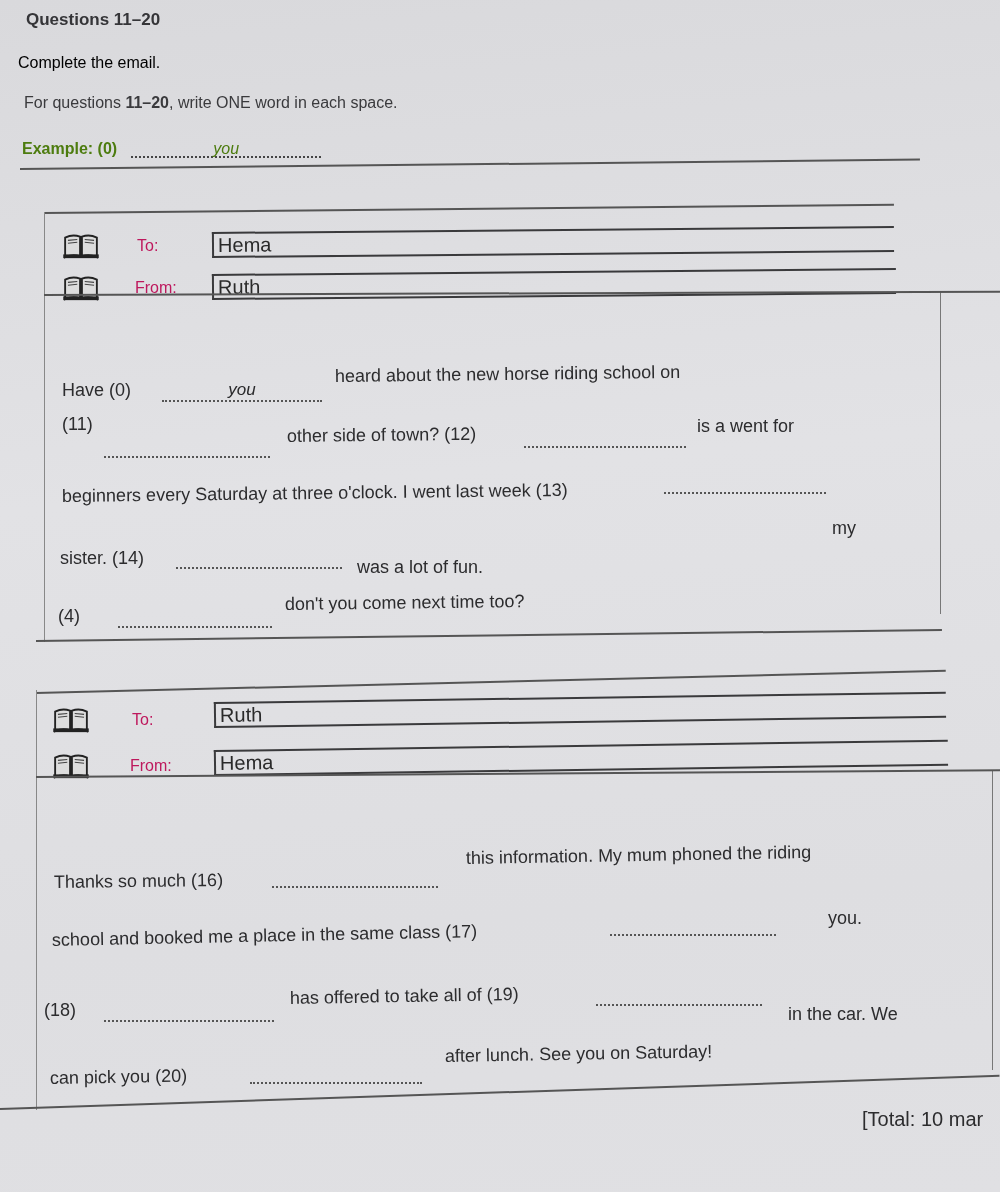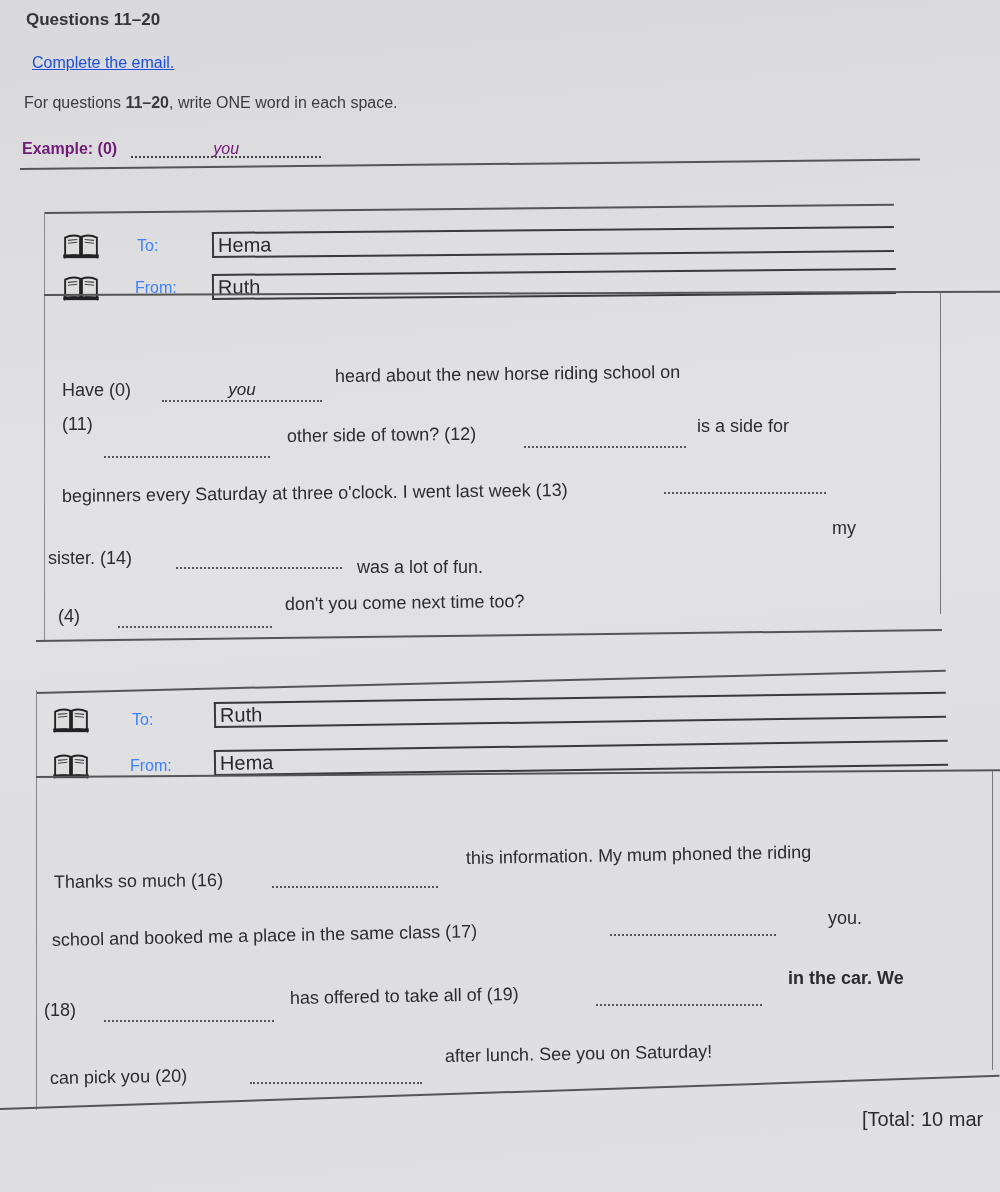--- a/index.html
+++ b/index.html
@@ -5,31 +5,31 @@
     html, body { margin: 0; padding: 0; }
     body {
       width: 1000px; height: 1192px; overflow: hidden; position: relative;
       background: #dcdcdf;
       background: linear-gradient(175deg, #d9d9dc 0%, #e2e2e5 40%, #dedee1 75%, #e0e0e3 100%);
       font-family: "Liberation Sans", sans-serif;
       color: #2a2a2c;
     }
     .abs { position: absolute; }
     .h-title { left: 26px; top: 10px; font-size: 17px; font-weight: bold; color: #353538; }
-    .instr1 { left: 32px; top: 54px; font-size: 16px; color: #1d4ed8; text-decoration: underline; }
+    .instr1 { left: 18px; top: 54px; font-size: 16px; color: #000000; }
     .instr2 { left: 24px; top: 94px; font-size: 16px; color: #3a3a3d; }
     .instr2 b { font-weight: bold; }
-    .example { left: 22px; top: 140px; font-size: 16px; font-weight: bold; color: #701a75; }
+    .example { left: 22px; top: 140px; font-size: 16px; font-weight: bold; color: #4d7c0f; }
     .example .blank { display: inline-block; width: 190px; margin-left: 14px; border-bottom: 2px dotted #444; text-align: center; font-weight: normal; font-style: italic; line-height: 14px; }
     .rule { height: 0; border-top: 2px solid #555; transform-origin: left center; }
 
     .email { border-left: 1.5px solid #777; border-right: 1.5px solid #666; }
     .hdr-row { position: absolute; display: flex; align-items: center; }
     .book { width: 38px; height: 28px; }
-    .hdr-label { font-size: 16px; color: #3b82f6; }
+    .hdr-label { font-size: 16px; color: #be185d; }
     .hdr-box {
       position: absolute; height: 22px; border: 2px solid #3a3a3c; border-right: none;
       font-size: 20px; line-height: 22px; padding-left: 4px; color: #2a2a2a; background: transparent;
     }
     .txt { font-size: 18px; color: #2c2c2e; white-space: nowrap; }
     .gap { display: inline-block; border-bottom: 2px dotted #555; height: 2px; }
     .total { font-size: 20px; color: #2c2c2e; white-space: nowrap; }
   </style>
 </head>
 <body>
@@ -72,27 +72,27 @@
 <div class="abs txt" style="left:62px; top:380px;">
   <span>Have (0)</span>
 </div>
 <div class="abs" style="left:162px; top:380px; width:160px; text-align:center; font-size:17px; font-style:italic; border-bottom:2px dotted #555;">you</div>
 <div class="abs txt" style="left:335px; top:366px; transform: rotate(-0.7deg); transform-origin:left center;">heard about the new horse riding school on</div>
 
 <div class="abs txt" style="left:62px; top:414px;">(11)</div>
 <div class="abs gap" style="left:104px; top:454px; width:166px;"></div>
 <div class="abs txt" style="left:287px; top:426px; transform: rotate(-0.7deg); transform-origin:left center;">other side of town? (12)</div>
 <div class="abs gap" style="left:524px; top:444px; width:162px;"></div>
-<div class="abs txt" style="left:697px; top:416px;">is a side for</div>
+<div class="abs txt" style="left:697px; top:416px;">is a went for</div>
 
 <div class="abs txt" style="left:62px; top:486px; transform: rotate(-0.7deg); transform-origin:left center;">beginners every Saturday at three o'clock. I went last week (13)</div>
 <div class="abs gap" style="left:664px; top:490px; width:162px;"></div>
 <div class="abs txt" style="left:832px; top:470px;margin-top:48px;">my</div>
 
-<div class="abs txt" style="left:48px; top:548px;">sister. (14)</div>
+<div class="abs txt" style="left:60px; top:548px;">sister. (14)</div>
 <div class="abs gap" style="left:176px; top:565px; width:166px;"></div>
 <div class="abs txt" style="left:357px; top:536px;margin-top:21px;">was a lot of fun.</div>
 
 <div class="abs txt" style="left:58px; top:606px;">(4)</div>
 <div class="abs gap" style="left:118px; top:624px; width:154px;"></div>
 <div class="abs txt" style="left:285px; top:594px; transform: rotate(-0.7deg); transform-origin:left center;">don't you come next time too?</div>
 <div class="abs rule" style="left:36px; top:640px; width:906px; transform: rotate(-0.7deg);"></div>
 
 <div class="abs rule" style="left:36px; top:692px; width:910px; transform: rotate(-1.4deg);"></div>
 <div class="abs" style="left:36px; top:690px; width:0; height:420px; border-left:1.5px solid #888;"></div>
@@ -126,20 +126,20 @@
 <div class="abs txt" style="left:466px; top:848px; transform: rotate(-1deg); transform-origin:left center;">this information. My mum phoned the riding</div>
 
 <div class="abs txt" style="left:52px; top:930px; transform: rotate(-1.2deg); transform-origin:left center;">school and booked me a place in the same class (17)</div>
 <div class="abs gap" style="left:610px; top:932px; width:166px;"></div>
 <div class="abs txt" style="left:796px; top:908px;margin-left:32px;">you.</div>
 
 <div class="abs txt" style="left:44px; top:1000px;">(18)</div>
 <div class="abs gap" style="left:104px; top:1018px; width:170px;"></div>
 <div class="abs txt" style="left:290px; top:988px; transform: rotate(-1deg); transform-origin:left center;">has offered to take all of (19)</div>
 <div class="abs gap" style="left:596px; top:1002px; width:166px;"></div>
-<div class="abs txt" style="left:788px; top:968px;font-weight:bold;">in the car. We</div>
+<div class="abs txt" style="left:788px; top:1004px;">in the car. We</div>
 
 <div class="abs txt" style="left:50px; top:1068px; transform: rotate(-1deg); transform-origin:left center;">can pick you (20)</div>
 <div class="abs gap" style="left:250px; top:1080px; width:172px;"></div>
 <div class="abs txt" style="left:445px; top:1046px; transform: rotate(-1deg); transform-origin:left center;">after lunch. See you on Saturday!</div>
 <div class="abs rule" style="left:0; top:1108px; width:1000px; transform: rotate(-1.9deg);"></div>
 
 <div class="abs total" style="left:862px; top:1108px;">[Total: 10 mar</div>
 
 </body></html>

